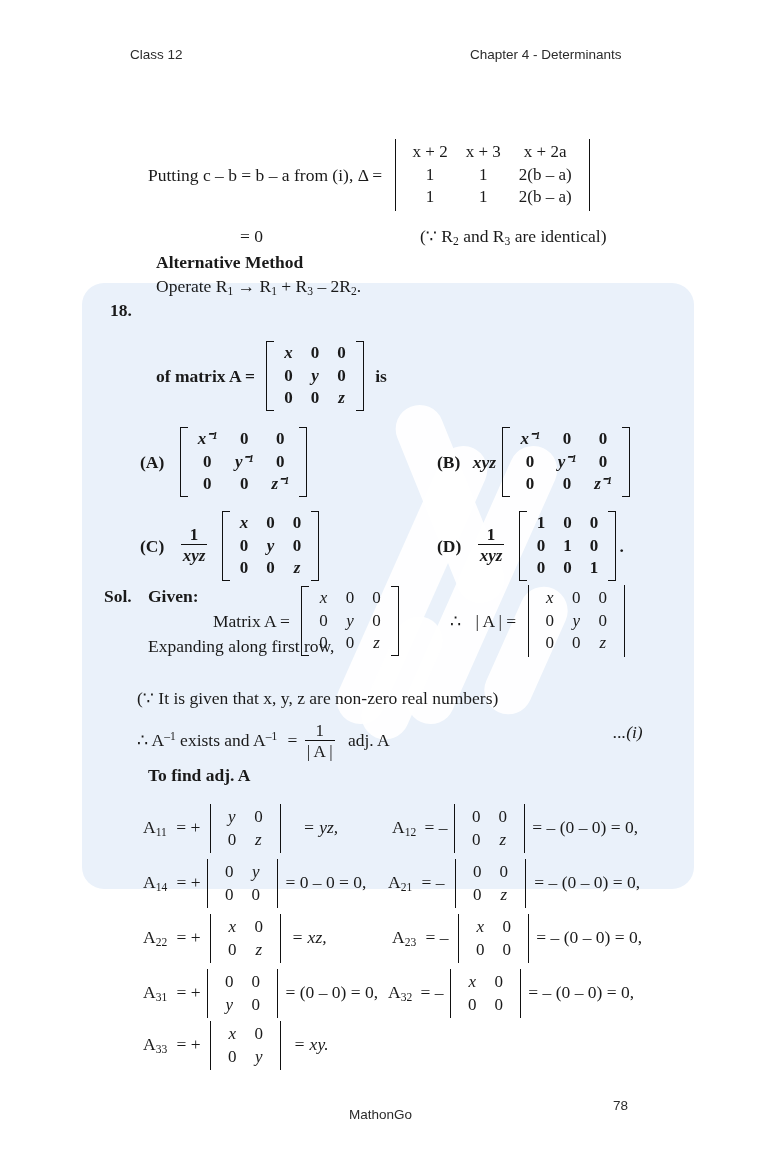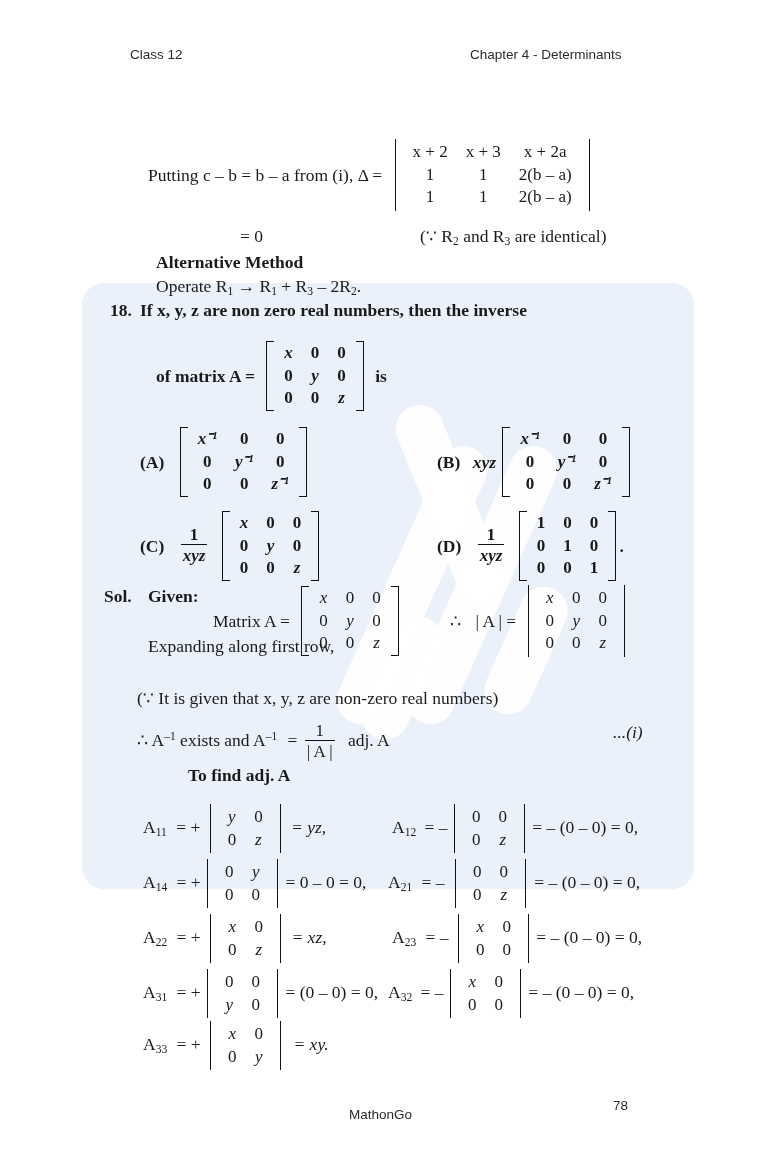--- a/index.html
+++ b/index.html
@@ -144,21 +144,20 @@
     <span>(∵   R</span><span class="sub">2</span><span> and R</span><span class="sub">3</span><span> are identical)</span>
   </div>
 
   <div class="ln body-txt b" style="left:156px; top:252px;">Alternative Method</div>
 
   <div class="ln body-txt" style="left:156px; top:276px;">
     <span>Operate R</span><span class="sub">1</span><span> → R</span><span class="sub">1</span><span> + R</span><span class="sub">3</span><span> – 2R</span><span class="sub">2</span><span>.</span>
   </div>
 
   <div class="ln body-txt b" style="left:110px; top:300px;">18.</div>
-  <div class="ln body-txt b" style="left:140px; top:300px;">If x, y, z are non zero real numbers, then the inverse</div>
 
   <div class="ln body-txt b" style="left:156px; top:341px;">
     <span class="stack">of matrix A =</span>
     <span class="mx brk" style="margin-left:8px;">
       <table>
         <tbody>
             <tr>
               <td class="it">x</td>
               <td>0</td>
               <td>0</td>
@@ -349,40 +348,40 @@
     <span>∴   A</span><span class="sup">–1</span><span> exists and A</span><span class="sup">–1</span>
     <span style="margin-left:6px;">=</span>
     <span class="frac">
       <span class="num">1</span>
       <span class="den">| A |</span>
     </span>
     <span style="margin-left:6px;">adj. A</span>
   </div>
   <div class="ln body-txt it" style="left:613px; top:722px;">...(i)</div>
 
-  <div class="ln body-txt b" style="left:148px; top:765px;margin-left:40px;">To find adj. A</div>
+  <div class="ln body-txt b" style="left:148px; top:765px;">To find adj. A</div>
 
   <div class="ln body-txt" style="left:143px; top:805px;">
     <span>A</span><span class="sub">11</span>
     <span style="margin-left:5px;">= +</span>
     <span class="mx det" style="margin-left:7px;">
       <table>
         <tbody>
             <tr>
               <td class="it">y</td>
               <td>0</td>
             </tr>
         <tr>
               <td>0</td>
               <td class="it">z</td>
             </tr>
       </tbody>
         </table>
     </span>
-    <span style="margin-left:8px;" class="it">= yz,</span>
+    <span style="margin-left:20px;" class="it">= yz,</span>
   </div>
   <div class="ln body-txt" style="left:392px; top:805px;">
     <span>A</span><span class="sub">12</span>
     <span style="margin-left:4px;">= –</span>
     <span class="mx det" style="margin-left:4px;">
       <table>
         <tbody>
             <tr>
               <td>0</td>
               <td>0</td>

